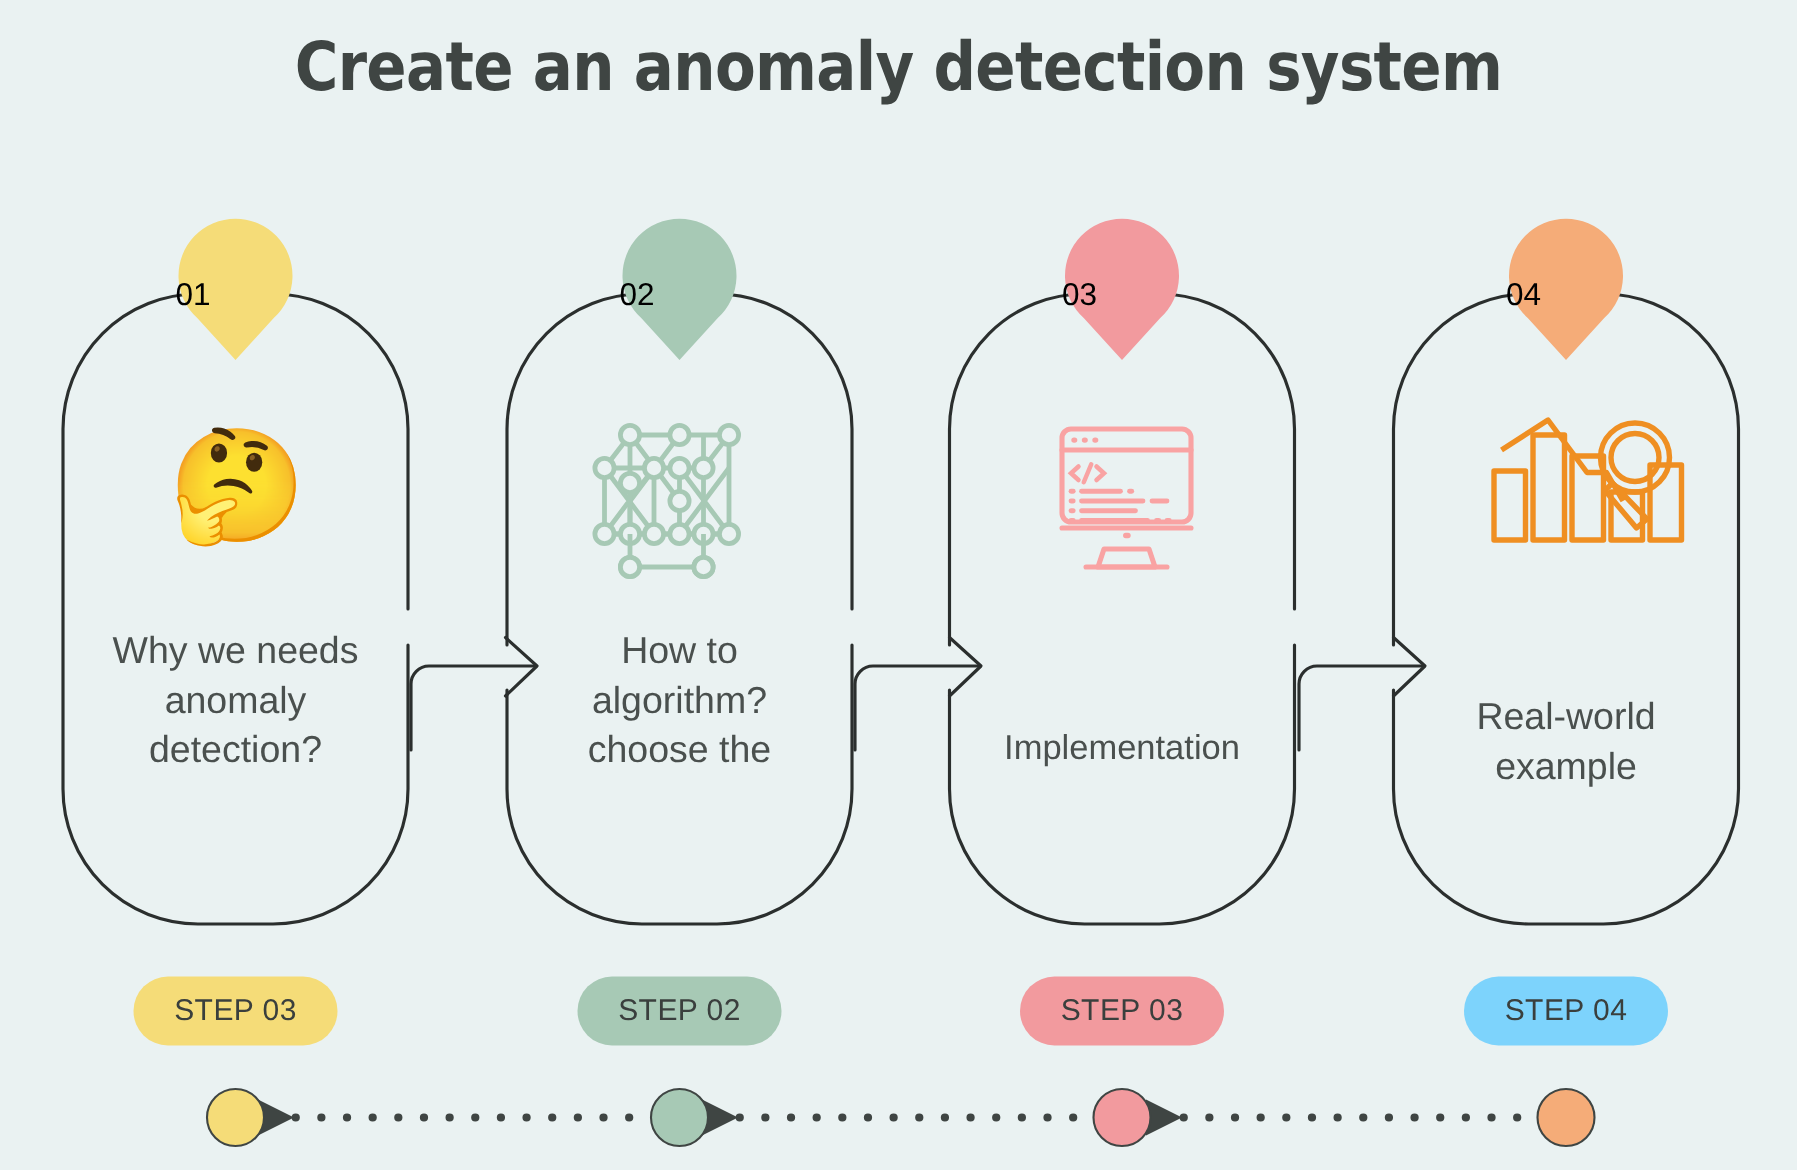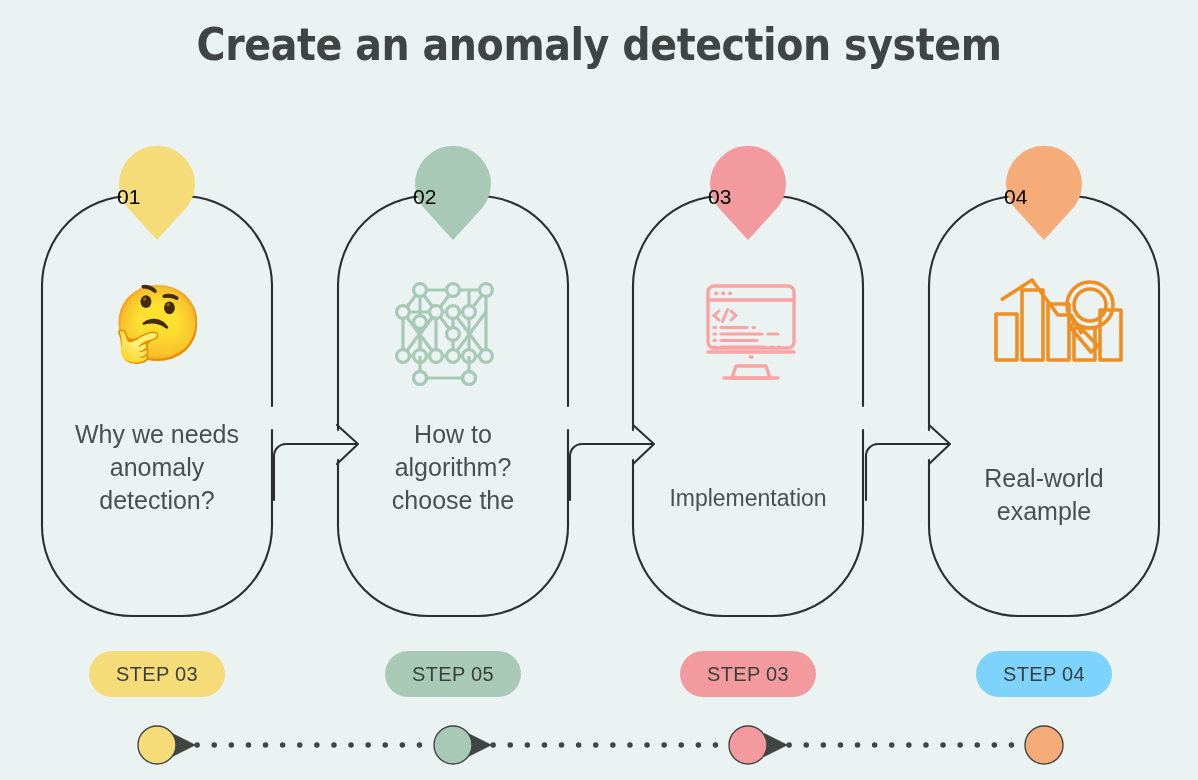--- a/index.html
+++ b/index.html
@@ -266,17 +266,17 @@
   <div class="card-text" style="left:623px; top:434px; font-size:23px;margin-top:48px;">
     <div>Implementation</div>
   </div>
 
   <div class="card-text" style="left:919px; top:434px;margin-top:28px;">
     <div>Real-world</div>
     <div>example</div>
   </div>
 
   <div class="pill" style="left:89px; top:651px; width:136px; background:#f5dc78;">STEP 03</div>
-  <div class="pill" style="left:385px; top:651px; width:136px; background:#a7c9b5;">STEP 05</div>
+  <div class="pill" style="left:385px; top:651px; width:136px; background:#a7c9b5;">STEP 02</div>
   <div class="pill" style="left:680px; top:651px; width:136px; background:#f29a9e;">STEP 03</div>
   <div class="pill" style="left:976px; top:651px; width:136px; background:#7dd3fc;">STEP 04</div>
 
 </div>
 
 </body></html>

